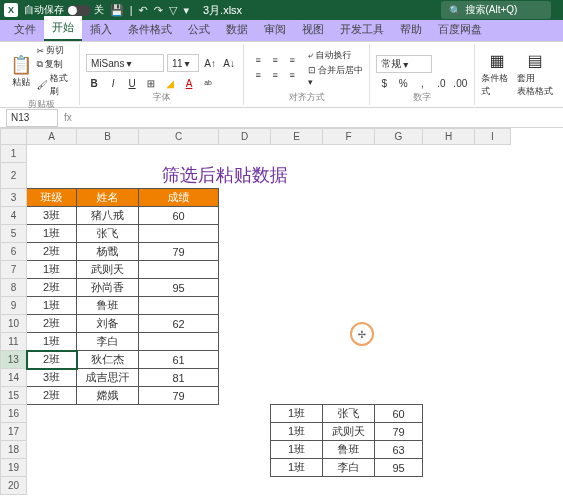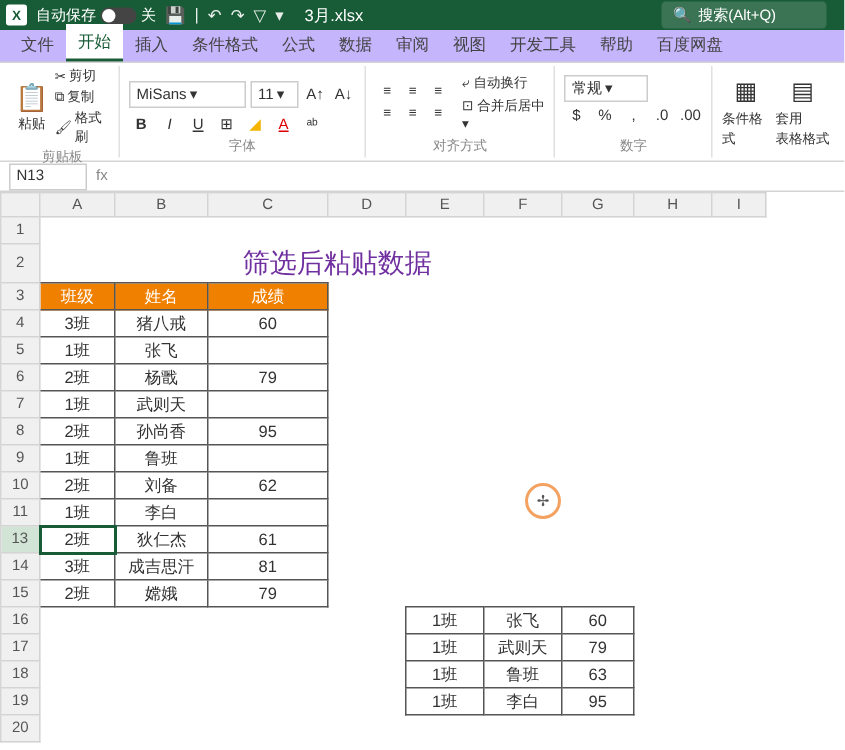--- a/index.html
+++ b/index.html
@@ -159,21 +159,21 @@
           <div>≡</div>
       </div>
       <div style="display:flex;flex-direction:column;gap:2px;font-size:9px;margin-left:4px">
         <div>⤶ <span>自动换行</span></div>
         <div>⊡ <span>合并后居中</span> ▾</div>
       </div>
     </div>
     <div class="rgroup-label">对齐方式</div>
   </div>
   <div class="rgroup">
-    <div class="num-col" style="flex:1;justify-content:center">
+    <div class="num-col" style="flex:1;justify-content:flex-end">
       <div class="font-sel" style="width:56px">
           <span>常规</span>
           <span>▾</span>
         </div>
       <div class="font-row">
         <div class="btn-sm">$</div>
         <div class="btn-sm">%</div>
         <div class="btn-sm">,</div>
         <div class="btn-sm">.0</div>
         <div class="btn-sm">.00</div>

